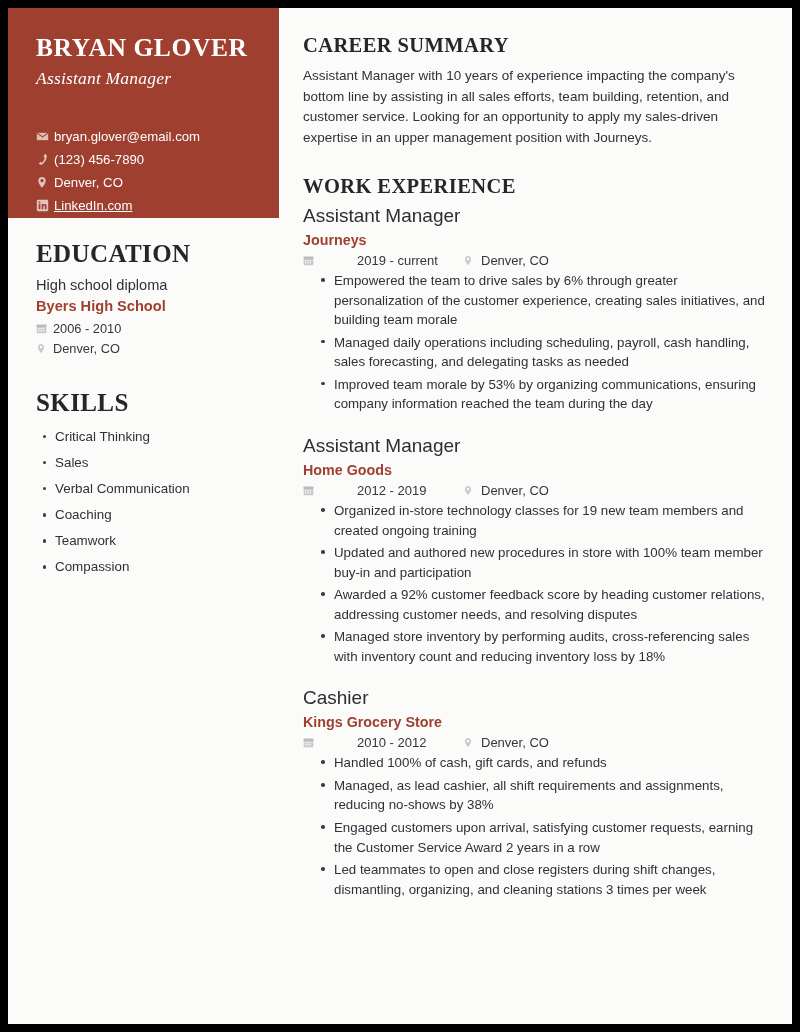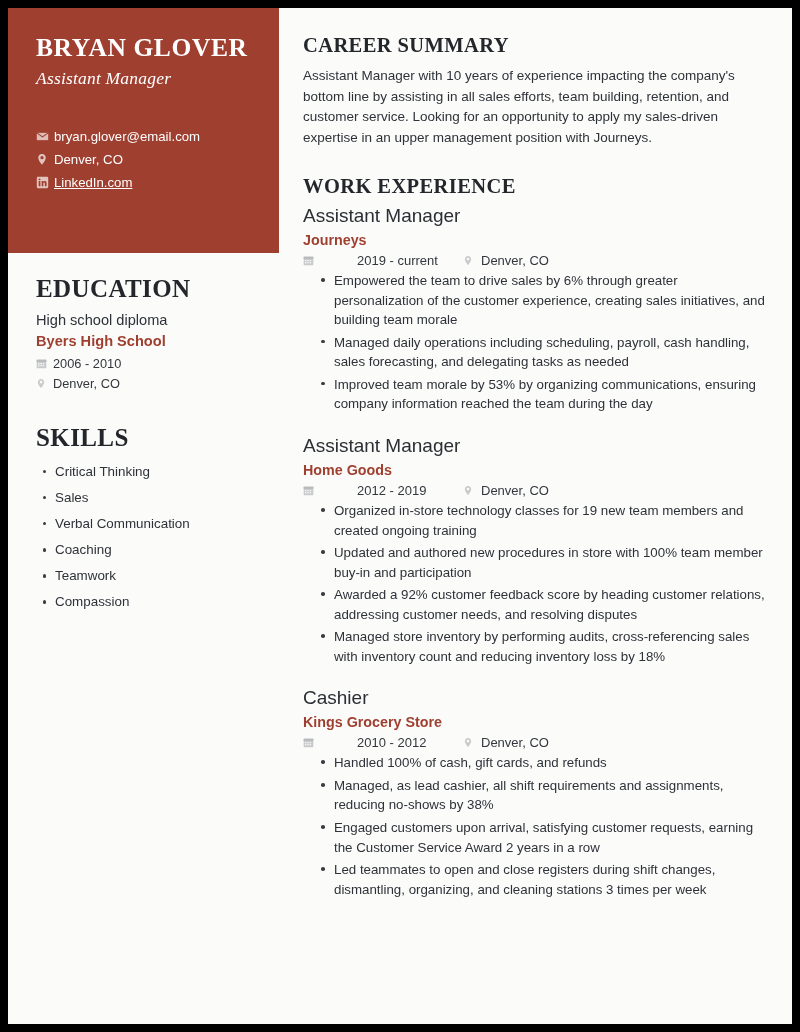--- a/index.html
+++ b/index.html
@@ -16,21 +16,21 @@
     overflow: hidden;
   }
   .columns { display: flex; height: 100%; }
 
   
   .left { width: 271px; flex: none; position: relative; }
   .hero {
     background: #9f3f30;
     color: #fff;
     padding: 26px 22px 22px 28px;
-    height: 245px;
+    height: 210px;
   }
   .full-name {
     font-family: "Liberation Serif", serif;
     font-weight: bold;
     font-size: 25.5px;
     letter-spacing: 0.6px;
     line-height: 1.1;
   }
   .job-title-hero {
     font-family: "Liberation Serif", serif;
@@ -168,20 +168,28 @@
           <div class="contact-row">
             <span class="ico">
               <svg width="13" height="13" viewBox="0 0 16 16" fill="currentColor">
                   <path d="M1 3.5h14v9H1z" opacity=".95"></path>
                   <path d="M1 3.5l7 5 7-5" stroke="#9f3f30" stroke-width="1.4" fill="none"></path>
                 </svg>
             </span>
             <span class="txt">bryan.glover@email.com</span>
           </div>
 
+          <div class="contact-row">
+            <span class="ico">
+              <svg width="13" height="13" viewBox="0 0 16 16" fill="currentColor">
+                  <path d="M11.2 1.2c1.3.5 2 1.3 2.1 2.6.1 1.4-.5 3.6-1.9 5.9-1.4 2.3-3 3.9-4.3 4.5-1.2.6-2.2.4-3.1-.6l-.6-.8 2.3-1.9.8 1c.1.2.4.2.6.1.7-.4 1.6-1.4 2.4-2.7.8-1.3 1.2-2.5 1.2-3.3 0-.2-.1-.4-.3-.5l-1.2-.5 1.1-2.9z"></path>
+                </svg>
+            </span>
+            <span class="txt">(123) 456-7890</span>
+          </div>
 
           <div class="contact-row">
             <span class="ico">
               <svg width="12" height="13" viewBox="0 0 16 16" fill="currentColor">
                   <path d="M8 .8C5.2.8 3 3 3 5.8c0 3.6 5 9.4 5 9.4s5-5.8 5-9.4C13 3 10.8.8 8 .8zm0 7a2.2 2.2 0 110-4.4 2.2 2.2 0 010 4.4z"></path>
                 </svg>
             </span>
             <span class="txt">Denver, CO</span>
           </div>
 

